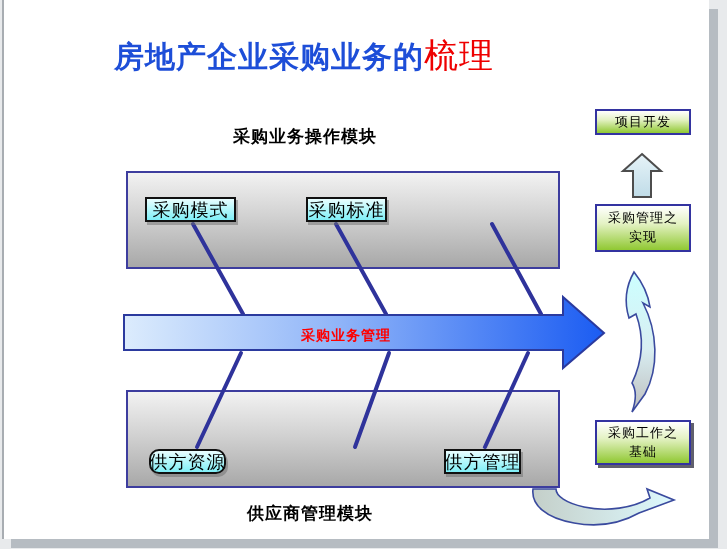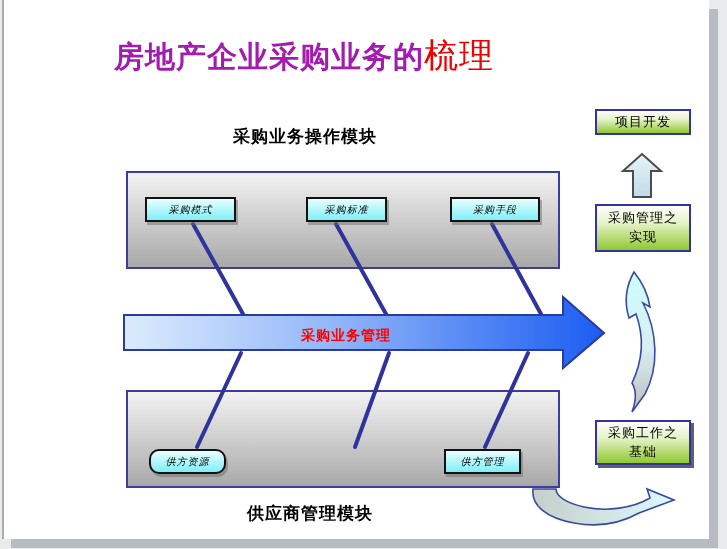--- a/index.html
+++ b/index.html
@@ -15,21 +15,21 @@
     border-left:2px solid #a8adb2;
     box-shadow:9px 9px 0 #b6bcc2;
   }
   .abs{position:absolute;}
   
   .title{
     left:114px;top:33px;width:560px;height:48px;
     font-family:"Liberation Serif","DejaVu Serif",serif;
     white-space:nowrap;z-index:5;
   }
-  .title .t-main{font-size:30px;font-weight:bold;color:#a21caf;letter-spacing:1px;}
+  .title .t-main{font-size:30px;font-weight:bold;color:#1d4ed8;letter-spacing:1px;}
   .title .t-highlight{font-size:34px;font-weight:normal;color:#ee0000;letter-spacing:1px;}
   
   .section-heading{
     font-size:17px;font-weight:bold;color:#000;letter-spacing:1px;
     white-space:nowrap;z-index:5;
   }
   .heading-top{left:233px;top:125px;}
   .heading-bottom{left:239px;top:502px;margin-left:8px;}
   
   .module-panel{
@@ -40,23 +40,22 @@
   }
   .panel-top{left:126px;top:171px;}
   .panel-bottom{left:126px;top:390px;}
   
   .item-box{
     height:21px;
     background:linear-gradient(180deg,#eafeff 0%,#aef6fa 55%,#7fefF7 100%);
     border:2px solid #111;
     box-shadow:2px 3px 0 rgba(110,110,110,0.5);
     display:flex;align-items:center;justify-content:center;
-    font-size:10px;color:#000;letter-spacing:1px;white-space:nowrap;
+    font-size:18px;color:#000;letter-spacing:1px;white-space:nowrap;
     z-index:3;
-    font-style:italic;
   }
   .ti-0{left:145px;top:197px;width:87px;}
   .ti-1{left:306px;top:197px;width:77px;}
   .ti-2{left:450px;top:197px;width:86px;}
   .bi-0{left:149px;top:449px;width:73px;border-radius:10px;}
   .bi-1{left:306px;top:449px;width:74px;}
   .bi-2{left:444px;top:449px;width:73px;}
   
   .spine-label{
     left:280px;top:327px;width:132px;text-align:center;
@@ -129,21 +128,20 @@
 
     <polygon points="642,154 661,171 651,171 651,197 633,197 633,171 623,171" fill="url(#gradUp)" stroke="#4d4d4d" stroke-width="2"></polygon>
 
     <path d="M 634 272 C 642 282, 648 294, 650 307 L 643 303 C 658 332, 659 368, 645 394 L 632 412 C 636 401, 637 391, 632 383 C 643 360, 644 336, 636 314 L 629 318 C 624 302, 626 286, 634 272 Z" fill="url(#gradCycle)" stroke="#3a4a9e" stroke-width="1.6"></path>
 
     <path d="M 533 489 C 531 505, 546 518, 574 523 C 601 528, 623 522, 639 513 L 674 500 L 647 489 L 650 498 C 633 508, 607 512, 584 507 C 566 503, 556 496, 556 489 Z" fill="url(#gradSwoosh)" stroke="#3a4a9e" stroke-width="1.6"></path>
   </svg>
 
   <div class="abs item-box ti-0">采购模式</div>
   <div class="abs item-box ti-1">采购标准</div>
-  <div class="abs item-box ti-2">采购手段</div>
 
   <div class="abs item-box bi-0">供方资源</div>
   <div class="abs item-box bi-2">供方管理</div>
 
   <div class="abs spine-label">采购业务管理</div>
 
   <div class="abs green-box gb-goal">项目开发</div>
   <div class="abs green-box gb-real">
     <span>采购管理之</span>
     <span>实现</span>

